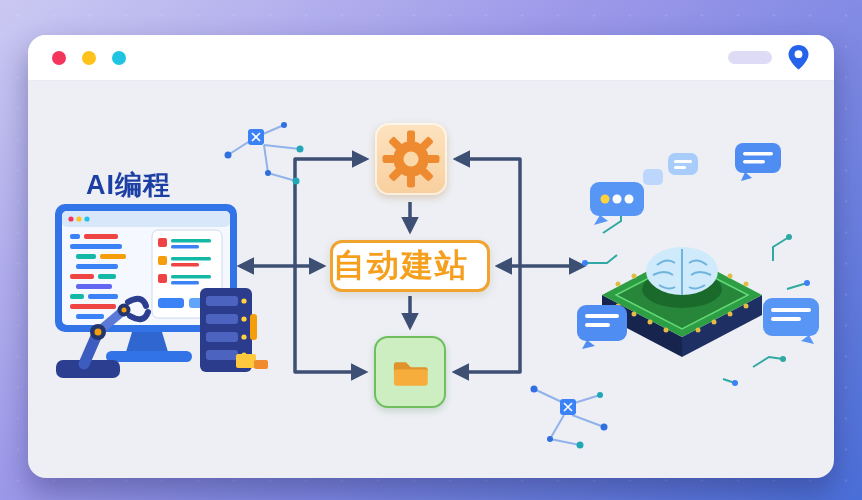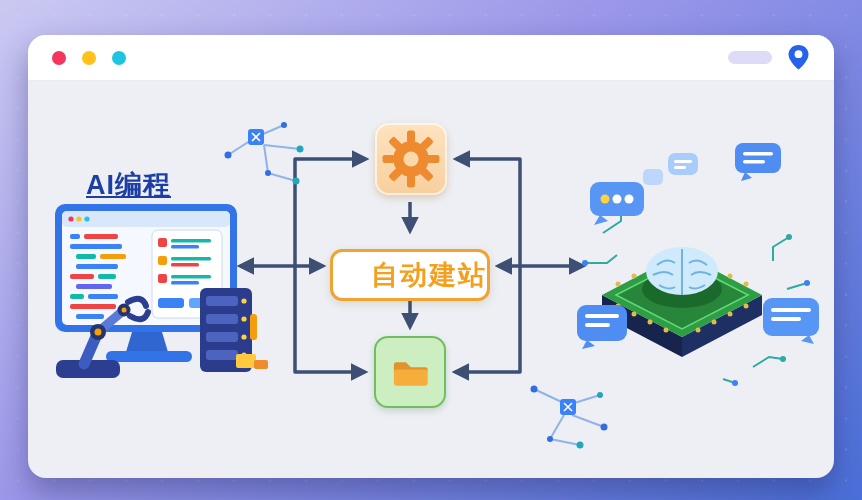--- a/index.html
+++ b/index.html
@@ -37,42 +37,42 @@
 
   .content{
     position:absolute; left:0; top:46px; width:806px; height:397px;
     border-radius:0 0 18px 18px; overflow:hidden;
   }
 
   .arrows{ position:absolute; left:0; top:0; z-index:1; pointer-events:none; }
   .illu{ position:absolute; z-index:2; }
 
   .label{ position:absolute; font-weight:bold; z-index:6; }
-  .label-left{ left:58px; top:86px; font-size:27px; color:var(--label-blue); letter-spacing:1px;text-decoration:underline; }
+  .label-left{ left:58px; top:86px; font-size:27px; color:var(--label-blue); letter-spacing:1px; }
   .label-right{ left:622px; top:108px; font-size:26px; color:var(--label-green); }
 
   .gear-tile{
     position:absolute; left:347px; top:42px; width:72px; height:72px; z-index:4;
     border-radius:14px;
     background:linear-gradient(180deg, var(--gear-tile-from), var(--gear-tile-to));
     box-shadow:inset 0 0 0 2px rgba(255,255,255,.65), 0 3px 7px rgba(170,110,40,.28);
     display:flex; align-items:center; justify-content:center;
   }
   .folder-tile{
     position:absolute; left:346px; top:255px; width:72px; height:72px; z-index:4;
     border-radius:14px; background:var(--folder-tile-bg);
     border:2.5px solid var(--folder-tile-border);
     box-shadow:0 3px 7px rgba(60,120,60,.22);
     display:flex; align-items:center; justify-content:center;
   }
   .center-box{
-    position:absolute; left:302px; top:168px; width:160px; height:52px; z-index:4;
+    position:absolute; left:302px; top:159px; width:160px; height:52px; z-index:4;
     background:#ffffff; border:3.5px solid var(--box-border); border-radius:12px;
-    display:flex; align-items:center; justify-content:flex-end;
-    font-size:27px; font-weight:bold; color:var(--accent-orange); letter-spacing:2px;
+    display:flex; align-items:center; justify-content:flex-start;
+    font-size:32px; font-weight:bold; color:var(--accent-orange); letter-spacing:2px;
     box-shadow:0 3px 8px rgba(110,85,25,.15);
   }
 </style>
 </head>
 <body>
 
 <div class="canvas">
   <div class="window">
 
     <div class="titlebar">

